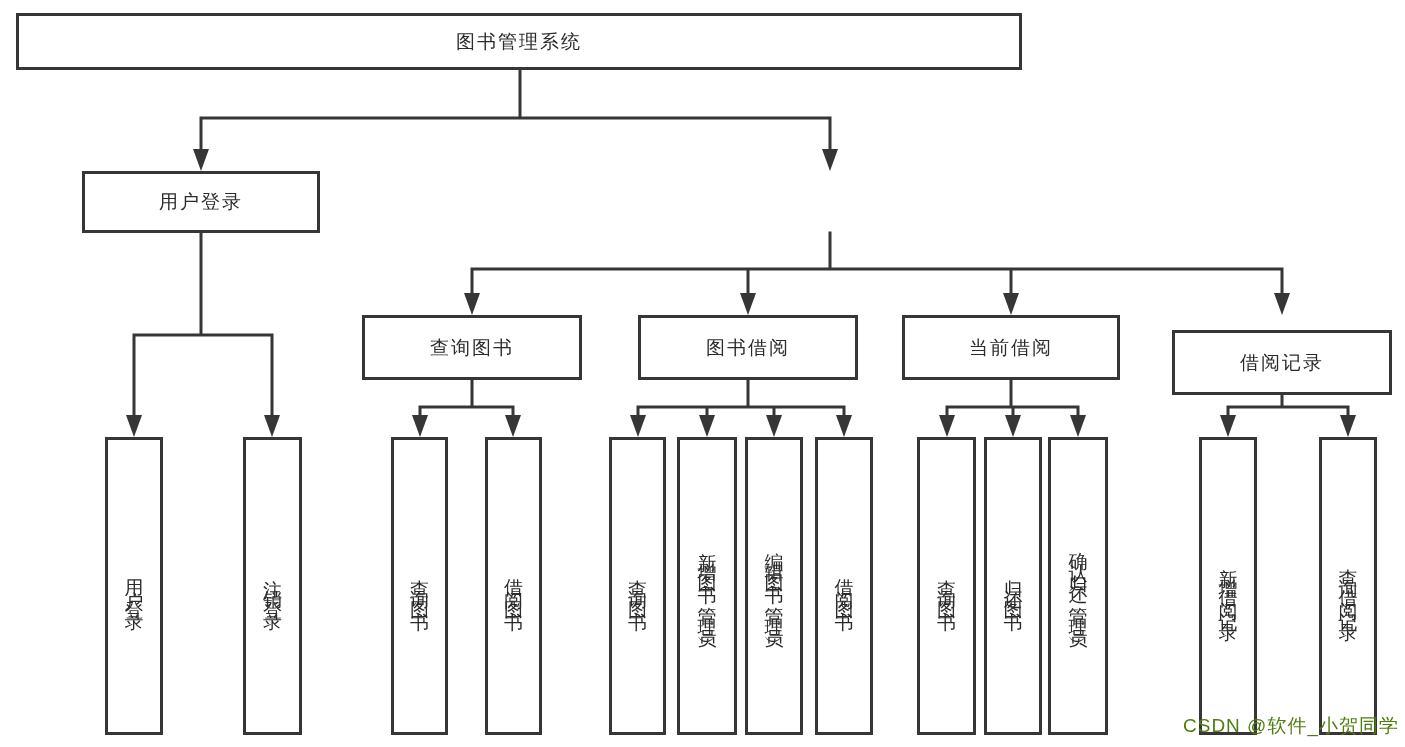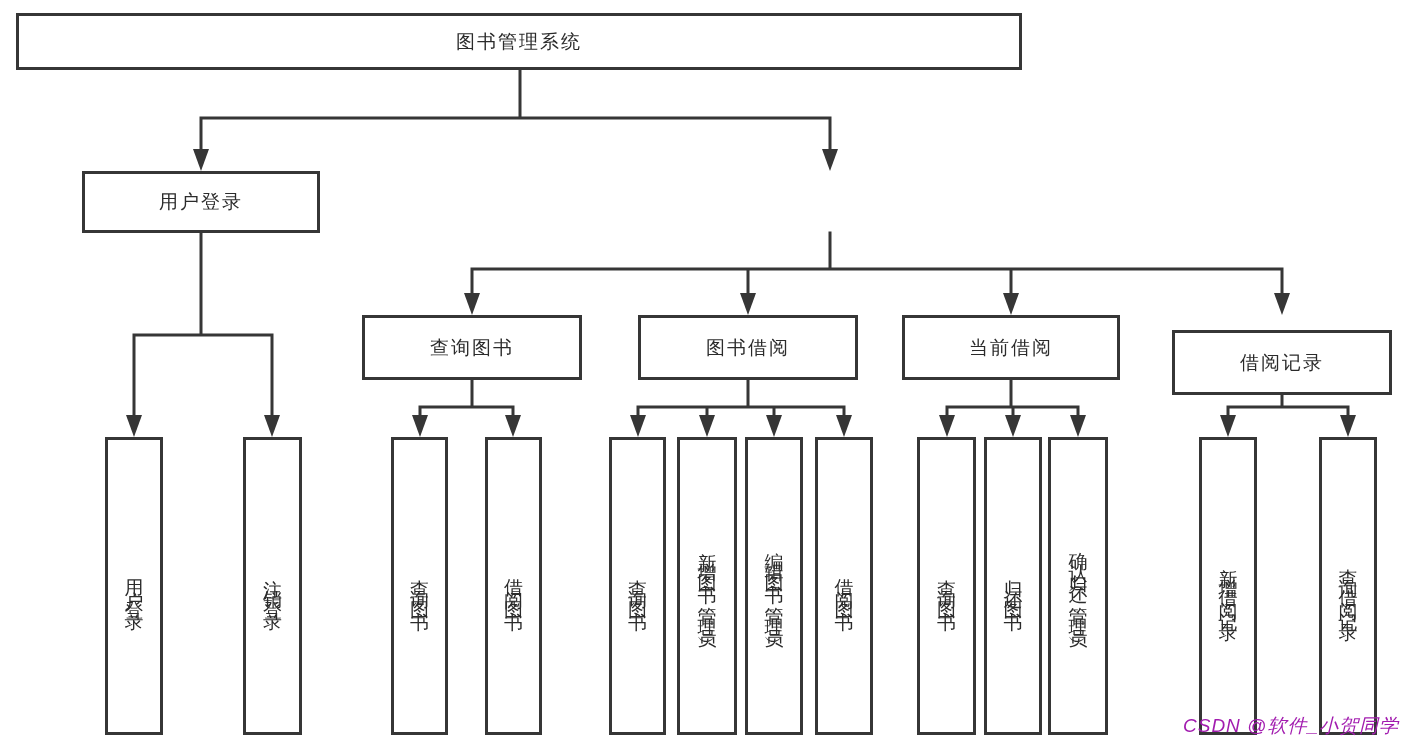--- a/index.html
+++ b/index.html
@@ -33,23 +33,22 @@
     letter-spacing:11px;
     color:#2b2b2b;
     white-space:nowrap;
   }
   #watermark{
     position:absolute;
     left:1183px;top:713px;
     z-index:3;
     font-size:19px;
     letter-spacing:1px;
-    color:#a21caf;
+    color:#4d7c0f;
     white-space:nowrap;
-    font-style:italic;
   }
 </style>
 </head>
 <body>
 
 <div id="canvas">
 
   <svg id="connectors" width="1405" height="747" viewBox="0 0 1405 747" xmlns="http://www.w3.org/2000/svg">
     <g stroke="#363636" stroke-width="3" fill="none" stroke-linecap="square">
 

